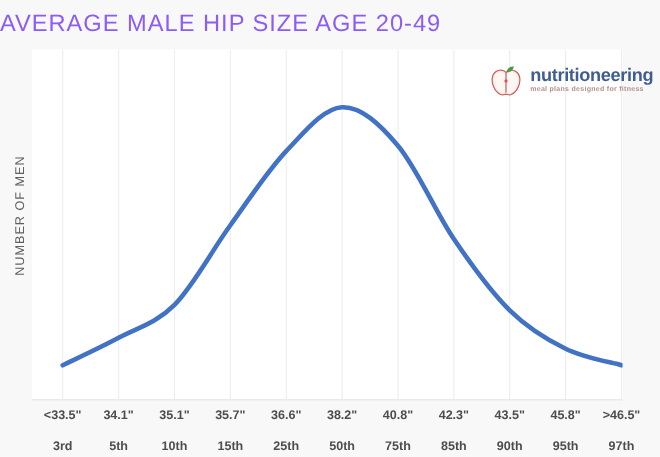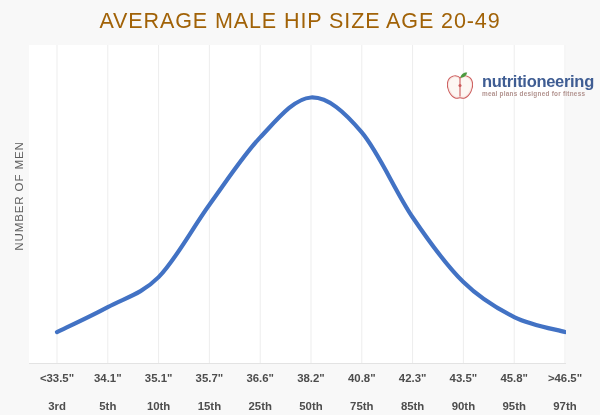--- a/index.html
+++ b/index.html
@@ -19,24 +19,23 @@
     height: 415px;
     background: #f8f8f8;
   }
 
   
   #chart-title {
     position: absolute;
     left: 0;
     top: 9px;
     width: 600px;
-    text-align: center;
     font-size: 21.5px;
     font-weight: 400;
-    color: #a16207;
+    color: #8b5cf6;
     letter-spacing: 0.9px;
     white-space: nowrap;
   }
 
   
   #plot-panel {
     position: absolute;
     left: 29px;
     top: 45px;
     width: 537px;
@@ -98,21 +97,20 @@
 
   
   #brand-logo {
     position: absolute;
     left: 443px;
     top: 55px;
     width: 146px;
     height: 36px;
     display: flex;
     align-items: center;
-    margin-top: 12px;
   }
   #apple-icon { width: 34px; height: 34px; flex: 0 0 34px; }
   #brand-text { margin-left: 5px; line-height: 1; }
   #brand-name {
     display: block;
     font-size: 16.5px;
     font-weight: bold;
     color: #3f5d93;
     letter-spacing: -0.3px;
     white-space: nowrap;

